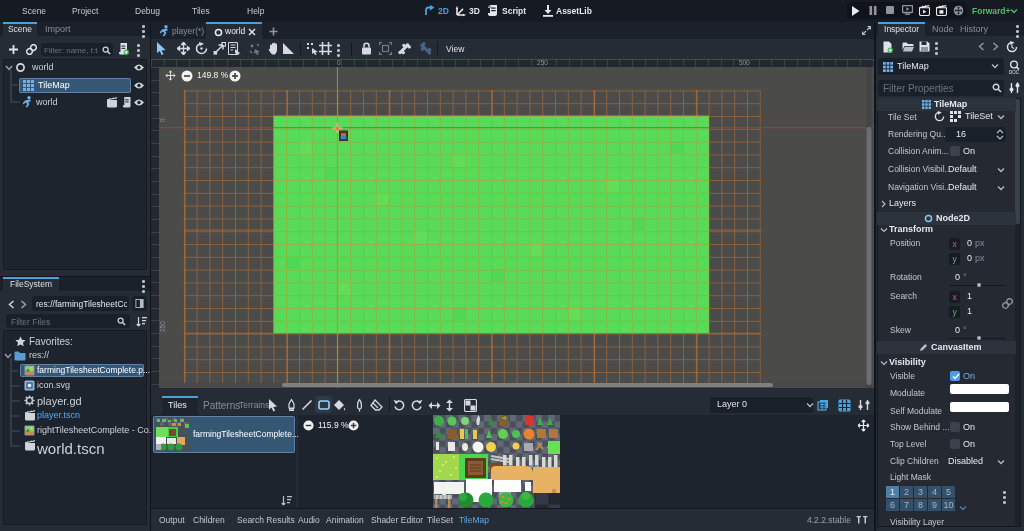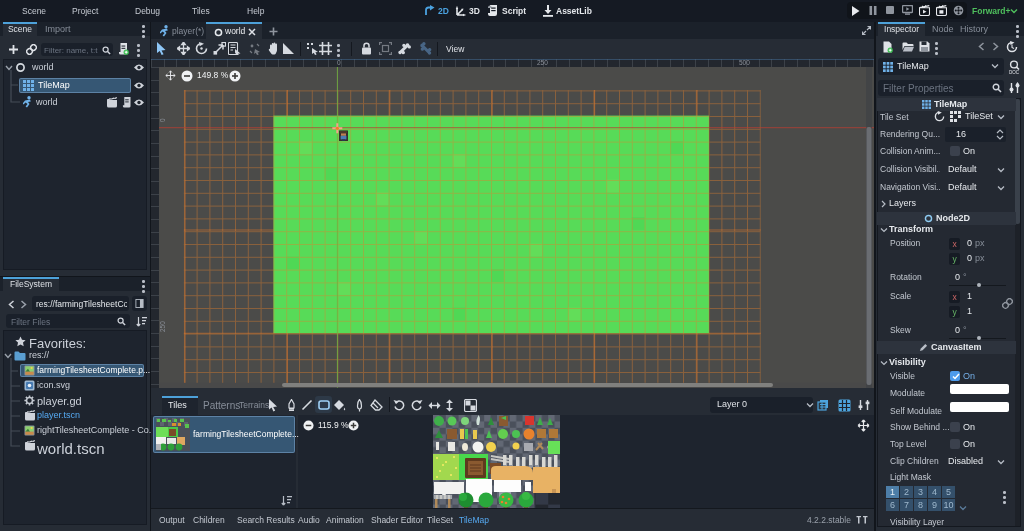--- a/index.html
+++ b/index.html
@@ -39,21 +39,21 @@
 #center { position:absolute; left:151px; top:22px; width:723px; height:486px; background:#f0abfc; }
 #ctabbar { position:absolute; left:0; top:0; width:723px; height:17px; background:#1b212a; }
 #toolbar2d { position:absolute; left:0; top:17px; width:723px; height:20px; background:#262c35; }
 #viewport { position:absolute; left:0px; top:37px; width:723px; height:329px; background:#4b4b49; }
 #bottompanel { position:absolute; left:0; top:366px; width:723px; height:120px; background:#262c35; }
 #statusbar { position:absolute; left:151px; top:508px; width:723px; height:23px; background:#262c35; border-top:1px solid #14181e; }
 #statusbar span { position:absolute; top:6px; font-size:8.5px; color:#c3c8d0; }
 
 
 #inspector { left:876px; top:22px; width:148px; height:509px; }
-.ilabel { position:absolute; left:4px; font-size:8.5px; color:#c3c8d0; white-space:nowrap; max-width:60px; overflow:hidden; }
+.ilabel { position:absolute; left:12px; font-size:8.5px; color:#c3c8d0; white-space:nowrap; max-width:60px; overflow:hidden; }
 .cathead { position:absolute; left:1px; width:139px; height:13px; background:#2d333d; text-align:center; font-weight:bold; font-size:9px; line-height:13px; color:#dfe2e7; }
 .xy { position:absolute; width:11px; height:12px; background:#161b24; border-radius:2px; text-align:center; line-height:12px; font-size:8.5px; }
 .chk { position:absolute; width:10px; height:10px; border-radius:2px; background:#3b414d; }
 </style>
 </head>
 <body>
 <div id="root">
 
 <div id="topbar">
   <span class="m" style="left:22px">Scene</span>
@@ -263,21 +263,21 @@
       </svg>
 
   <div class="tree" style="left:3px;top:53px;width:144px;height:195px"></div>
   <svg class="abs" style="left:9px;top:81px" width="18" height="92" viewBox="0 0 18 92">
         <path d="M2 0 V13 H9 M2 13 V28 H11 M2 28 V43 H11 M2 43 V58 H11 M2 58 V73 H11 M2 73 V88 H11" stroke="#454c57" stroke-width="1.2" fill="none"></path>
       </svg>
 
   <svg class="abs" style="left:15px;top:59px" width="11" height="11" viewBox="0 0 11 11">
         <path d="M5.5 0.5 L7 3.8 L10.6 4.2 L8 6.6 L8.7 10.2 L5.5 8.4 L2.3 10.2 L3 6.6 L0.4 4.2 L4 3.8 Z" fill="#cfd3da"></path>
       </svg>
-  <span class="row" style="left:29px;top:59px;font-size:13px">Favorites:</span>
+  <span class="row" style="left:29px;top:59px;font-size:10px">Favorites:</span>
 
   <svg class="abs caret" style="left:4px;top:76px" width="8" height="6" viewBox="0 0 8 6">
         <path d="M1 1 L4 4.5 L7 1" stroke="#9aa1ab" stroke-width="1.4" fill="none"></path>
       </svg>
   <svg class="abs" style="left:14px;top:74px" width="12" height="10" viewBox="0 0 12 10">
         <path d="M0.5 1.5 Q0.5 0.5 1.5 0.5 H4.5 L6 2 H10.5 Q11.5 2 11.5 3 V8.5 Q11.5 9.5 10.5 9.5 H1.5 Q0.5 9.5 0.5 8.5 Z" fill="#5a9ed1"></path>
       </svg>
   <span class="row" style="left:29px;top:73px;font-size:9px">res://</span>
 
   <div class="sel" style="left:20px;top:87px;width:124px;height:13px"></div>
@@ -977,21 +977,21 @@
   <div class="xy" style="left:73px;top:231px;color:#66b366">y</div>
   <span class="abs" style="left:91px;top:231px;font-size:9px;color:#e6e9ed">0</span>
   <span class="abs dim" style="left:99px;top:231px;font-size:9px">px</span>
 
   <span class="ilabel" style="left:14px;top:250px">Rotation</span>
   <span class="abs" style="left:79px;top:250px;font-size:9px;color:#e6e9ed">0</span>
   <span class="abs dim" style="left:87px;top:250px;font-size:9px">°</span>
   <div class="abs" style="left:73px;top:263px;width:57px;height:1px;background:#14181e"></div>
   <div class="abs" style="left:101px;top:261px;width:4px;height:4px;border-radius:50%;background:#aeb4bc"></div>
 
-  <span class="ilabel" style="left:14px;top:269px">Scale</span>
+  <span class="ilabel" style="left:14px;top:269px">Search</span>
   <div class="xy" style="left:73px;top:269px;color:#cc6666">x</div>
   <span class="abs" style="left:91px;top:269px;font-size:9px;color:#e6e9ed">1</span>
   <div class="xy" style="left:73px;top:284px;color:#66b366">y</div>
   <span class="abs" style="left:91px;top:284px;font-size:9px;color:#e6e9ed">1</span>
   <svg class="abs" style="left:126px;top:276px" width="11" height="11" viewBox="0 0 11 11">
         <g stroke="#8f959e" stroke-width="1.4" fill="none">
           <rect x="0.8" y="4.8" width="5.4" height="5.4" rx="2.4" transform="rotate(-45 3.5 7.5)"></rect>
           <rect x="4.8" y="0.8" width="5.4" height="5.4" rx="2.4" transform="rotate(-45 7.5 3.5)"></rect>
         </g>
       </svg>

